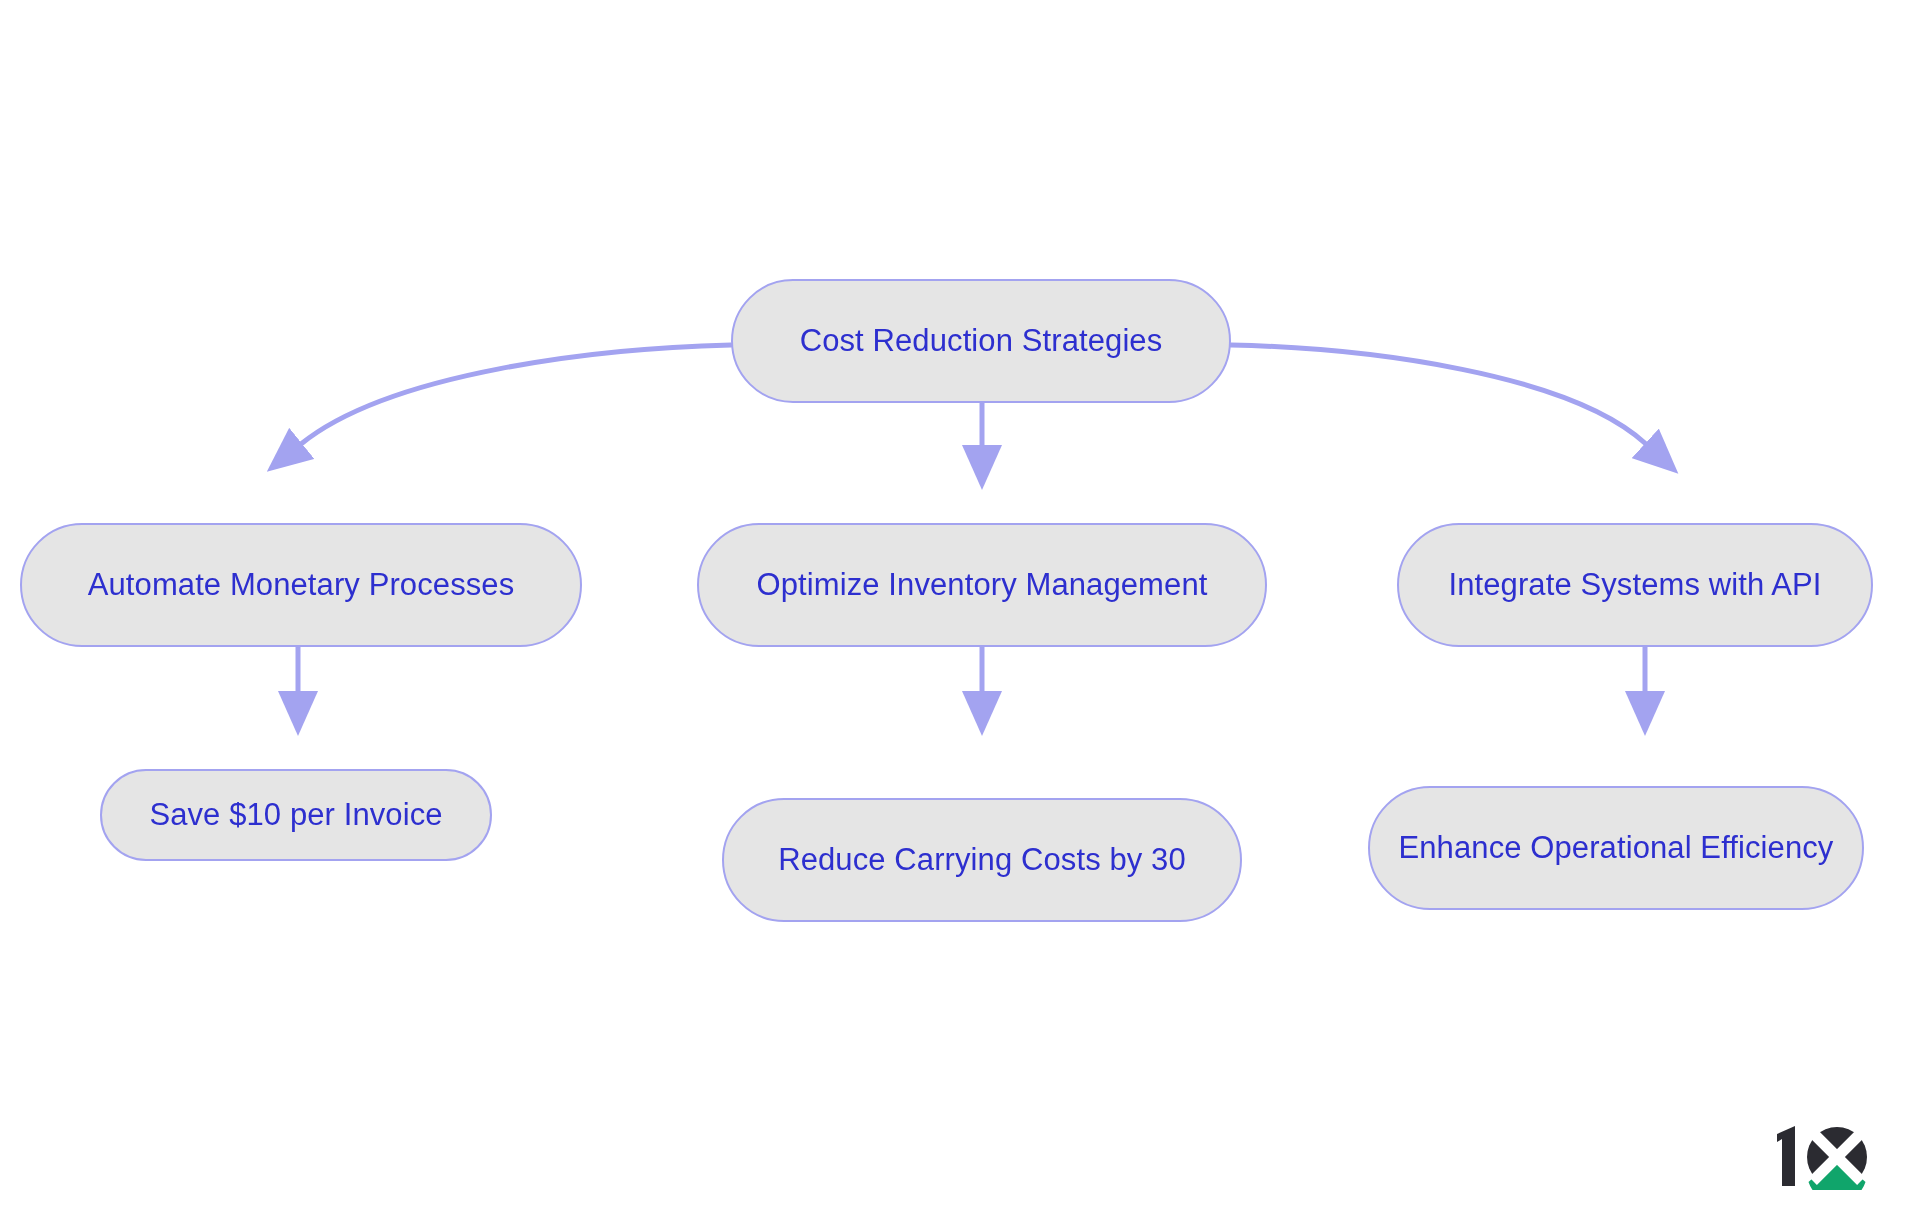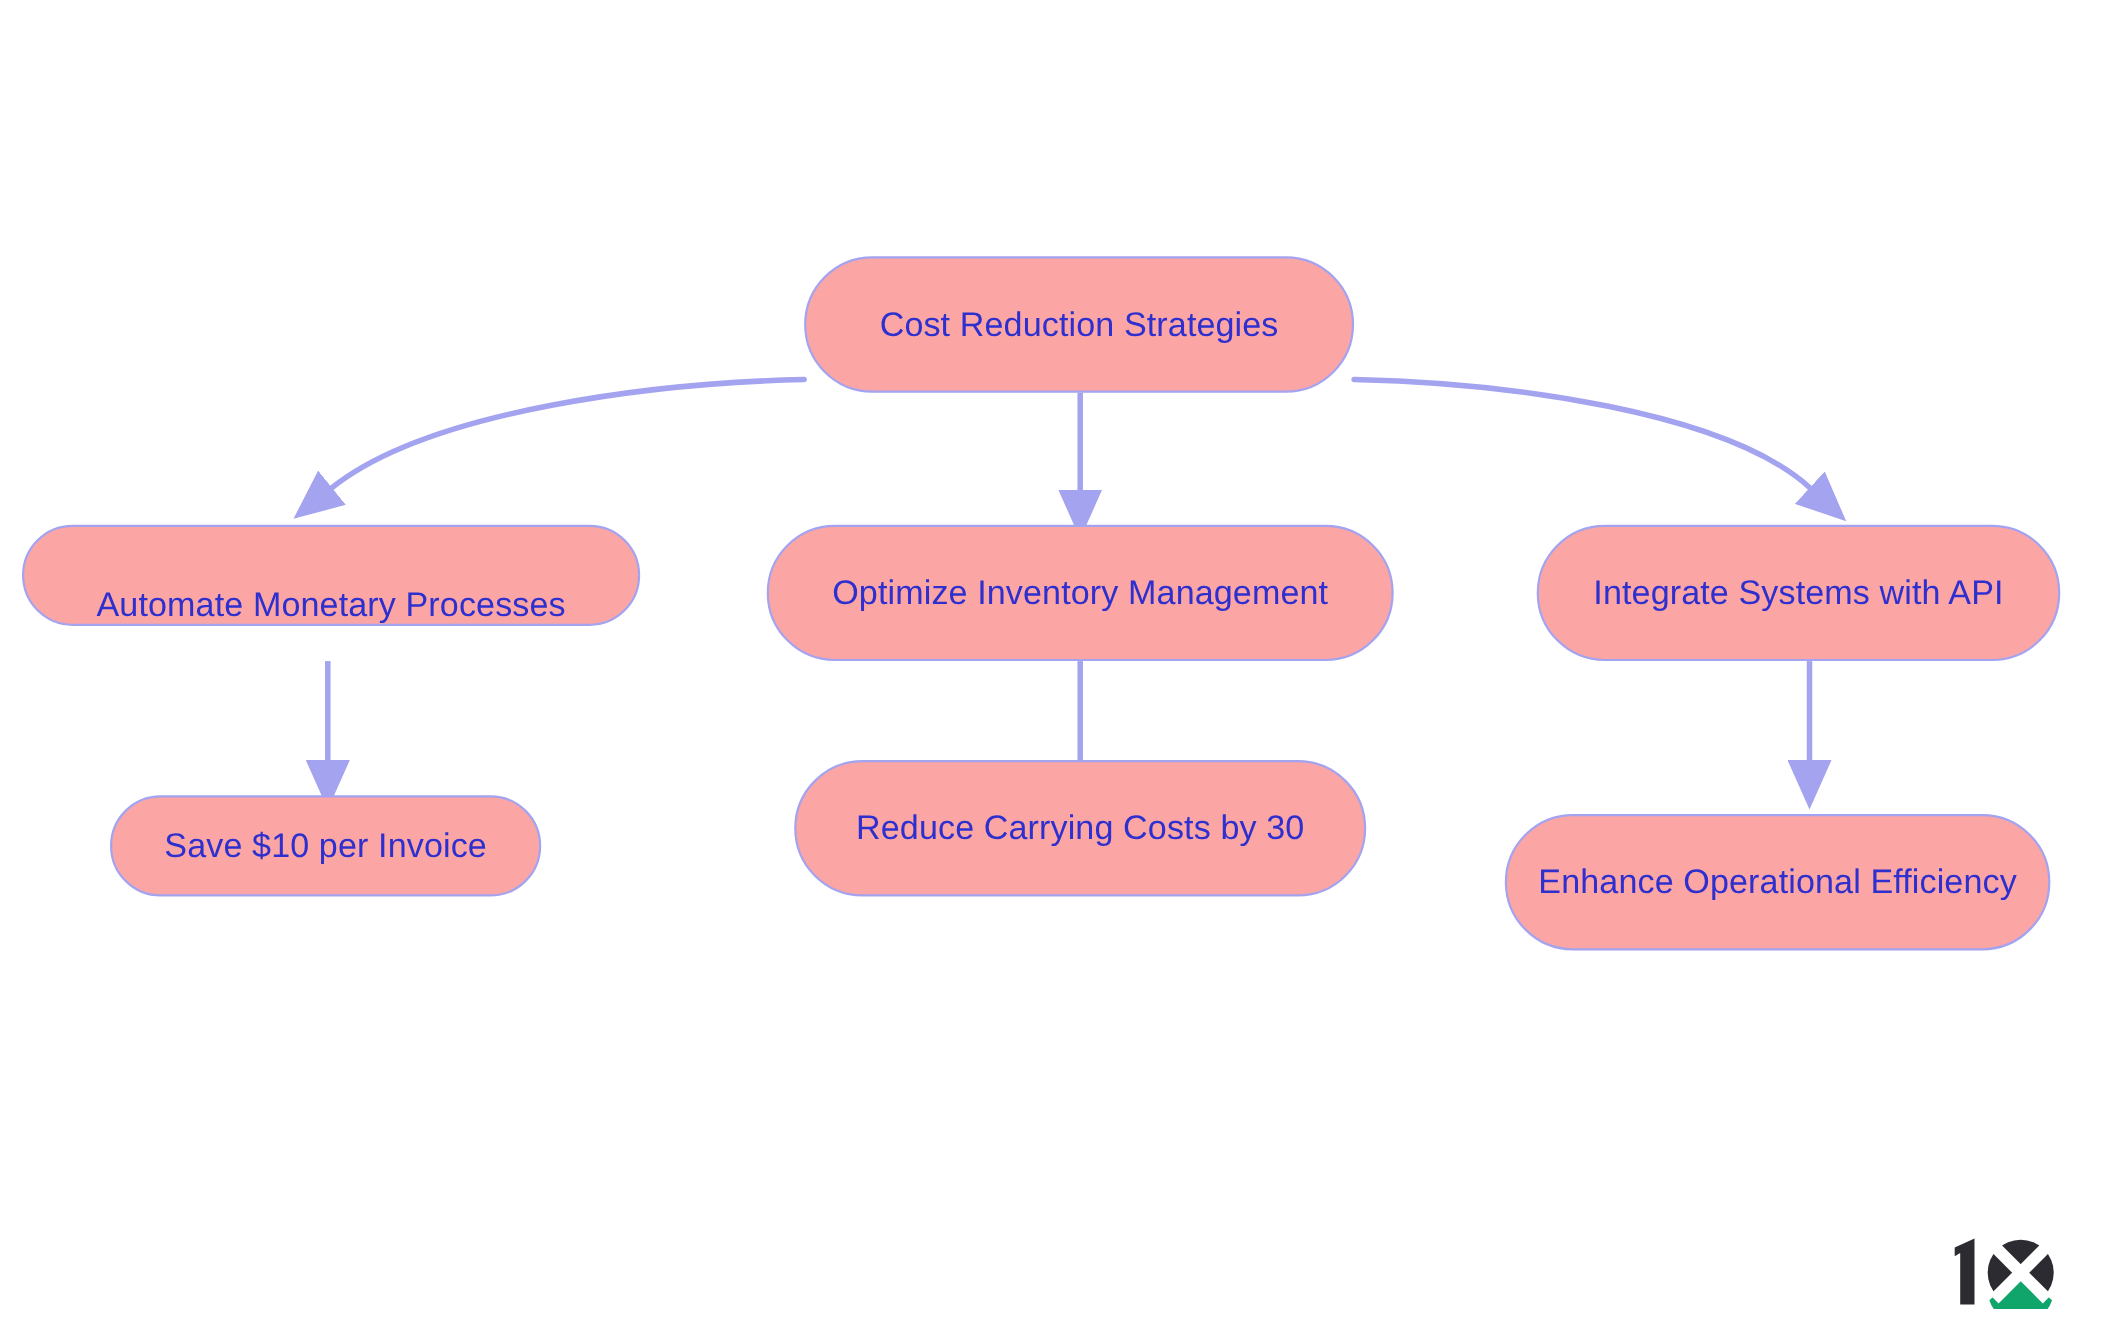--- a/index.html
+++ b/index.html
@@ -32,51 +32,51 @@
     height: 1215px;
     pointer-events: none;
   }
 
   .node {
     position: absolute;
     box-sizing: border-box;
     display: flex;
     align-items: center;
     justify-content: center;
-    background: #fca5a5;
+    background: #e5e5e5;
     border: 2px solid #a3a3f0;
     border-radius: 999px;
     color: #2d2fcf;
     font-size: 31px;
     font-weight: 400;
     letter-spacing: 0.1px;
     line-height: 1.1;
     white-space: nowrap;
     text-align: center;
+    margin-top: 46px;
   }
 
   .node-label {
     display: block;
   }
 
   
   #node-root {
     left: 731px;
     top: 233px;
     width: 500px;
     height: 124px;
   }
 
   
   #node-automate {
     left: 20px;
     top: 477px;
     width: 562px;
-    height: 92px;
-    align-items: flex-end;
+    height: 124px;
   }
   #node-optimize {
     left: 697px;
     top: 477px;
     width: 570px;
     height: 124px;
     text-align: right;
   }
   #node-integrate {
     left: 1397px;
@@ -87,21 +87,21 @@
 
   
   #node-save {
     left: 100px;
     top: 723px;
     width: 392px;
     height: 92px;
   }
   #node-reduce {
     left: 722px;
-    top: 691px;
+    top: 752px;
     width: 520px;
     height: 124px;
   }
   #node-enhance {
     left: 1368px;
     top: 740px;
     width: 496px;
     height: 124px;
   }
 

